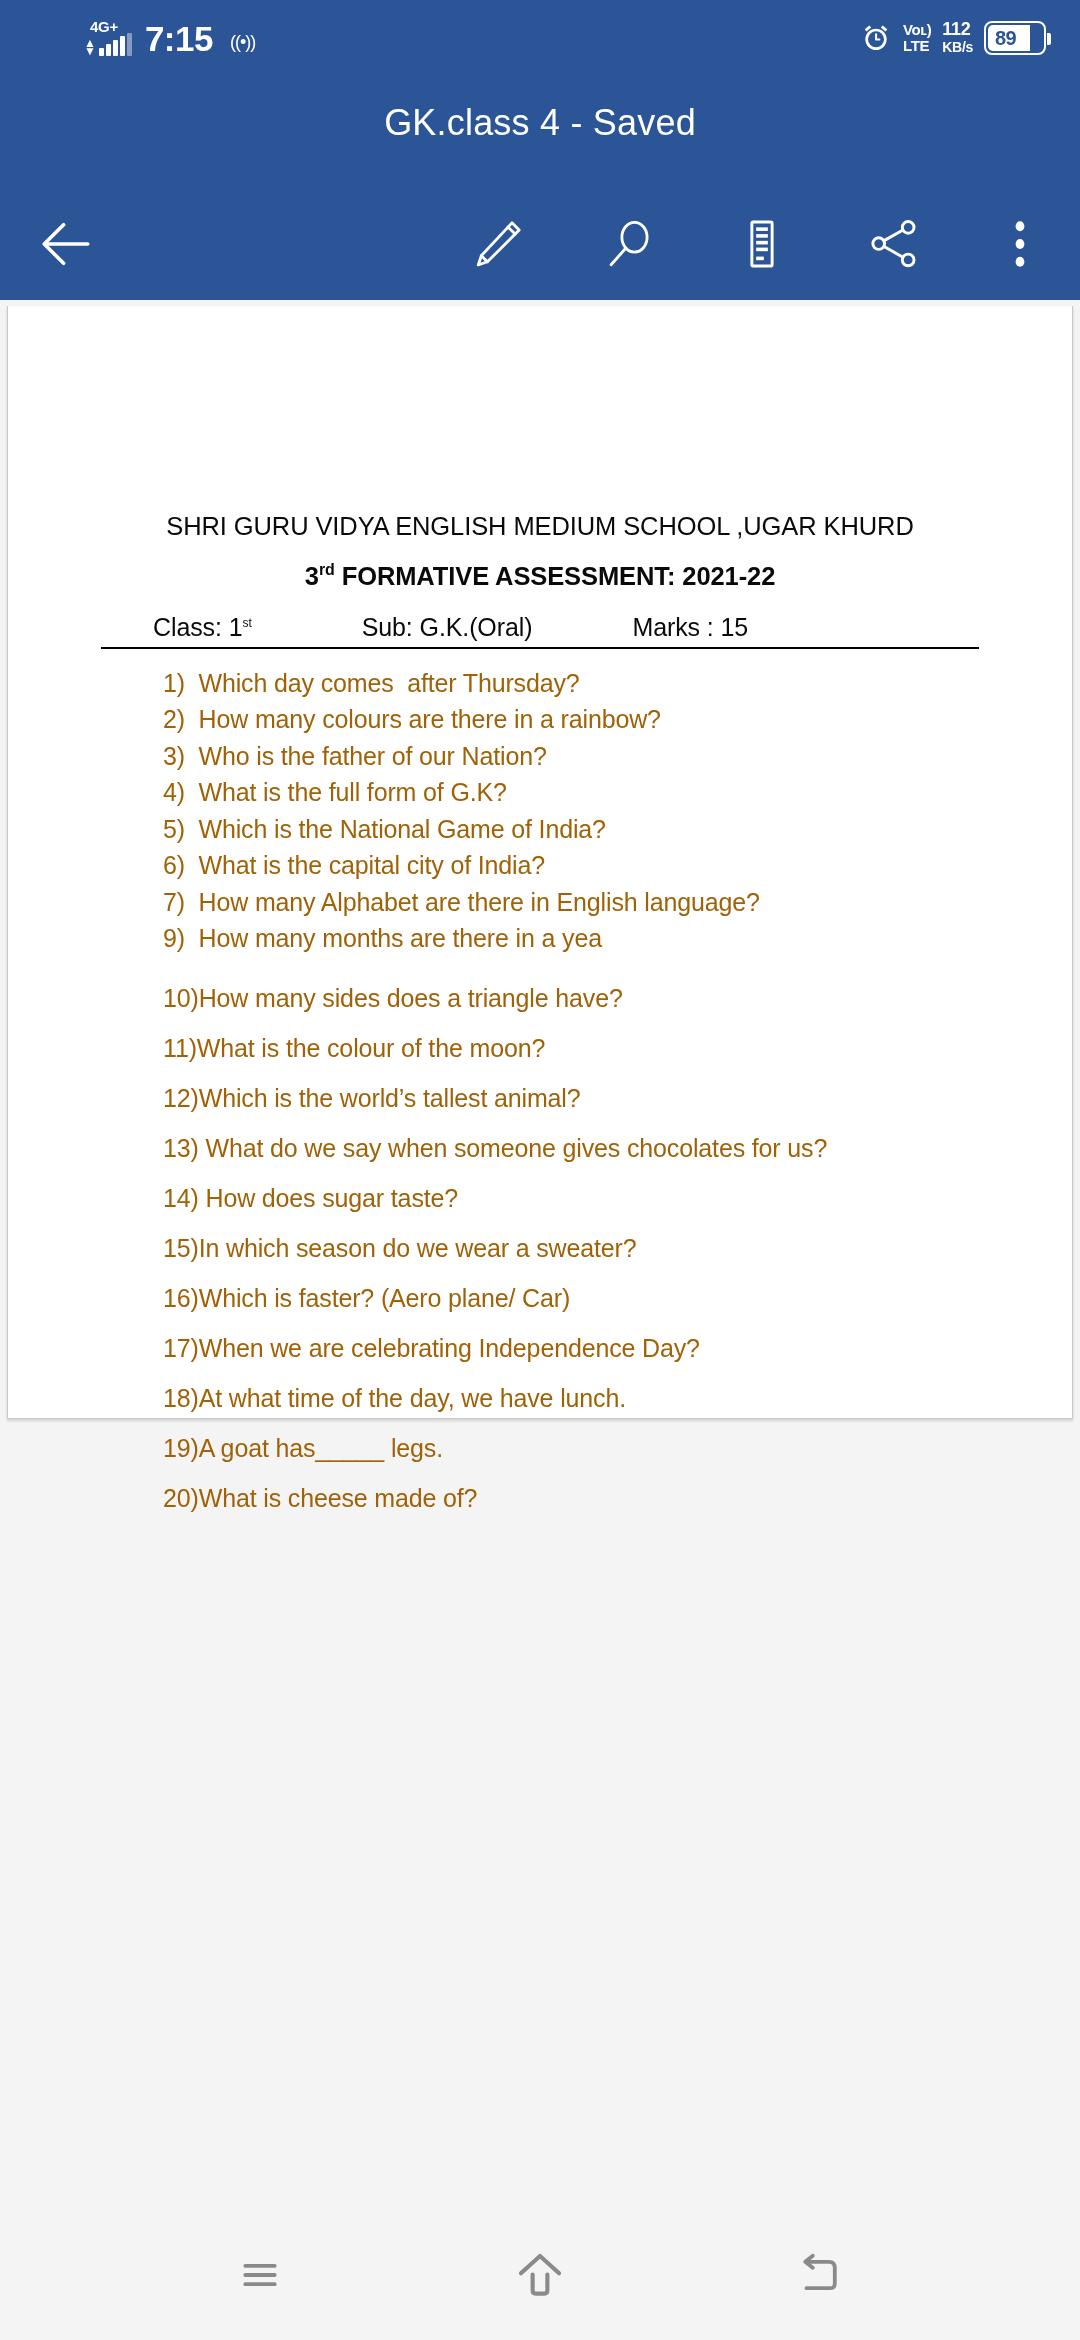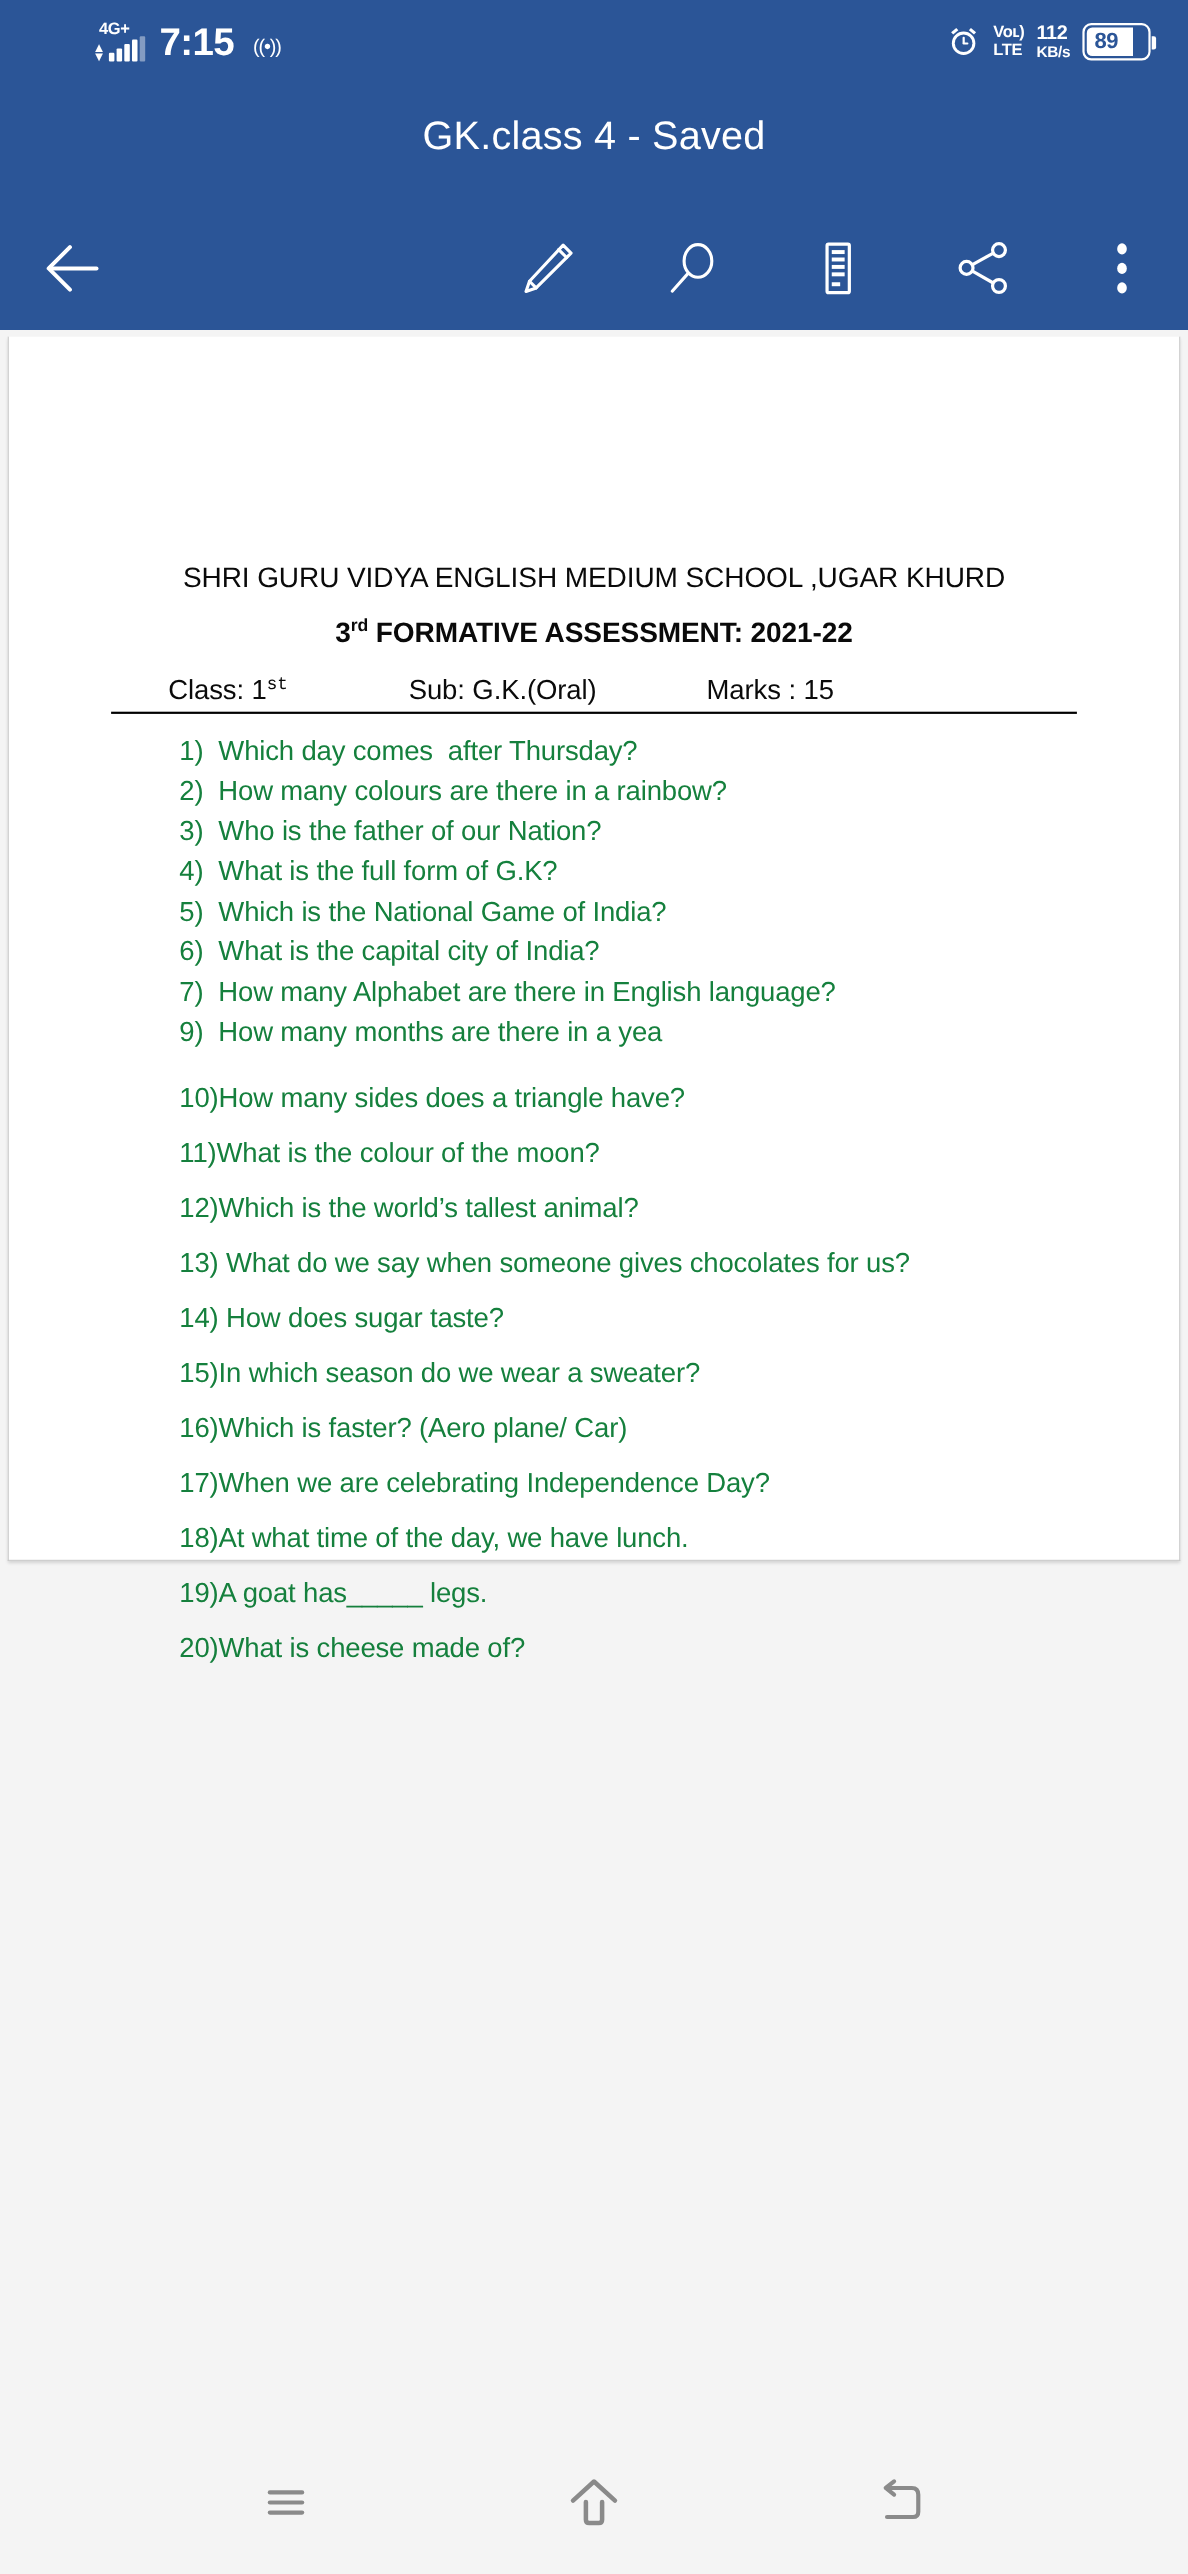--- a/index.html
+++ b/index.html
@@ -235,26 +235,26 @@
     border-bottom: 2.5px solid #000000;
     padding-bottom: 5px;
     display: flex;
     font-size: 25px;
     color: #0a0a0a;
     letter-spacing: -0.1px;
   }
   .meta-row .m-class { margin-left: 52px; }
   .meta-row .m-sub { margin-left: 110px; }
   .meta-row .m-marks { margin-left: 100px; }
-  .meta-row sup { font-size: 16px; vertical-align: super; font-family: Liberation Mono, monospace; }
+  .meta-row sup { font-size: 12px; vertical-align: super; }
 
   .q-list { margin: 16px 0 0 105px; }
   .q-item {
     font-size: 25px;
-    color: #15803d;
+    color: #a16207;
     line-height: 36.5px;
     letter-spacing: -0.15px;
     white-space: pre;
   }
   .q-item.spaced { line-height: 50px; }
 
   
   .nav-bar {
     flex: 0 0 auto;
     height: 130px;

